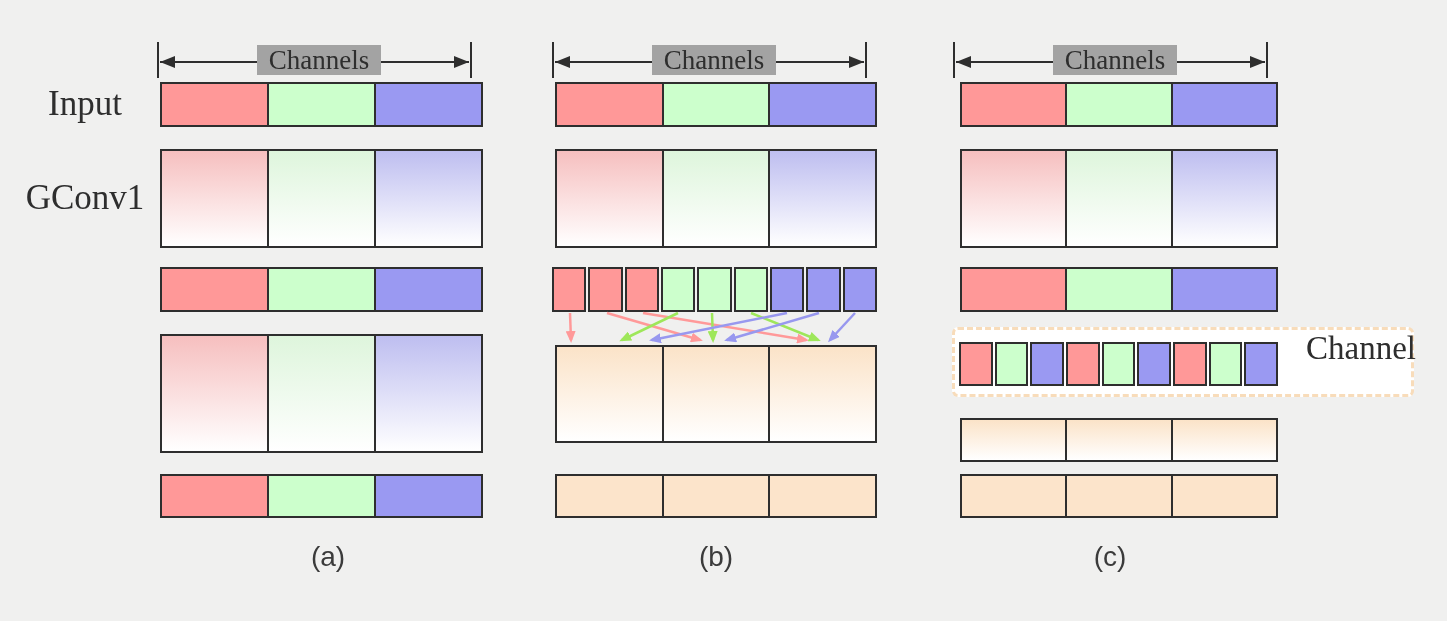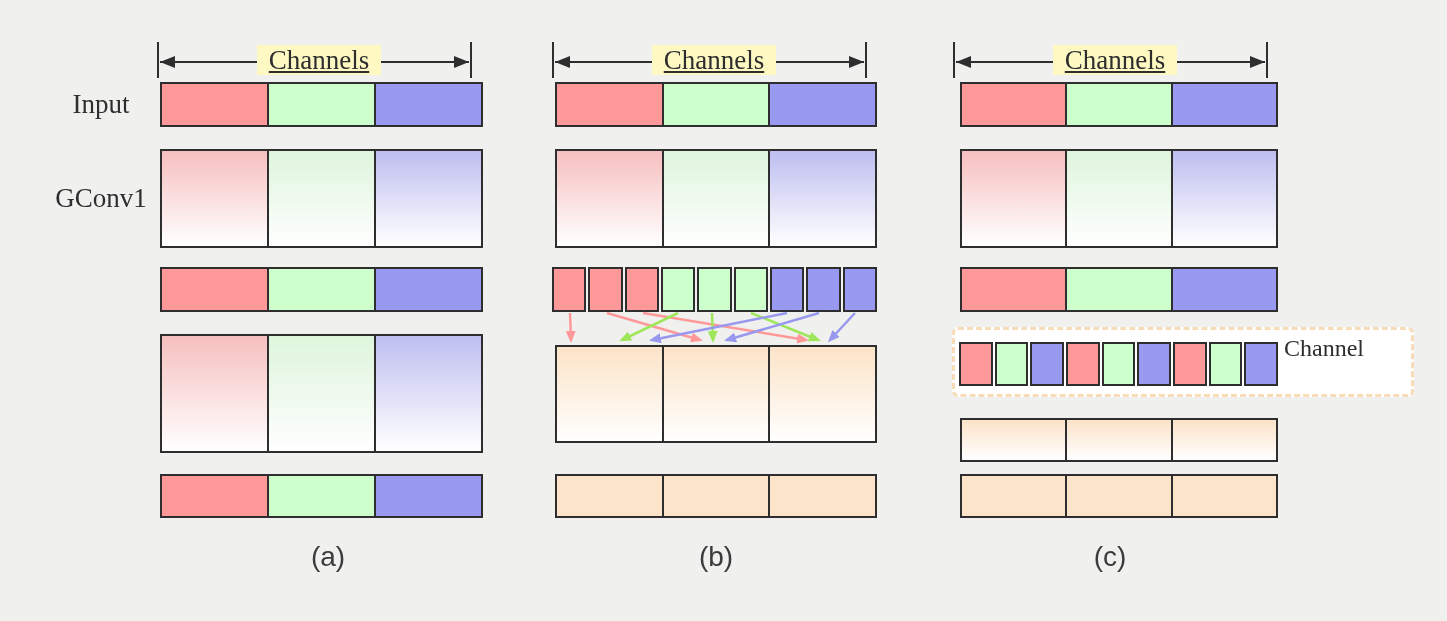--- a/index.html
+++ b/index.html
@@ -1,34 +1,34 @@
 <!DOCTYPE html>
 <html><head>
 <meta charset="utf-8">
 <style>
   html,body{margin:0;padding:0;background:#f0f0ef;}
   .canvas{position:relative;width:1447px;height:621px;background:#f0f0ef;overflow:hidden;
           font-family:"Liberation Serif", serif;color:#2e2e2e;}
-  .row-label{position:absolute;left:26px;width:150px;text-align:center;
-             font-size:27px;line-height:32px;}
+  .row-label{position:absolute;left:10px;width:150px;text-align:center;
+             font-size:35px;line-height:32px;}
   .caption{position:absolute;width:90px;text-align:center;top:541px;
            font-family:"Liberation Sans", sans-serif;font-size:28px;color:#3b3b3b;}
   .bar{position:absolute;display:flex;box-sizing:border-box;}
   .bar.joined{border:2px solid #2e2e2e;}
   .bar.joined .seg{flex:1;}
   .bar.joined .seg + .seg{border-left:2px solid #2e2e2e;}
   .bar.split{gap:2px;}
   .bar.split .seg{flex:1;border:2px solid #2e2e2e;box-sizing:border-box;}
   .channels-svg{position:absolute;top:40px;width:326px;height:40px;}
   .ch-label{position:absolute;top:45px;text-align:center;font-size:27px;line-height:30px;}
-  .ch-label span{background:#fef9c3;padding:0 12px;display:inline-block;text-decoration:underline;}
+  .ch-label span{background:#a3a3a3;padding:0 12px;display:inline-block;}
   .dashed-box{position:absolute;left:952px;top:327px;width:462px;height:70px;
               background:#ffffff;border:3px dashed #f8dcba;border-radius:6px;box-sizing:border-box;}
-  .shuffle-text{position:absolute;left:1284px;top:333px;width:132px;text-align:left;
-                font-size:24px;line-height:31px;}
+  .shuffle-text{position:absolute;left:1284px;top:333px;width:132px;text-align:right;
+                font-size:33px;line-height:31px;}
   .arrows-overlay{position:absolute;left:0;top:0;width:1447px;height:621px;pointer-events:none;}
 </style>
 </head>
 <body>
 
 <div class="canvas">
 
   <div class="row-label" style="top:88px">Input</div>
   <div class="row-label" style="top:182px">GConv1</div>
 

